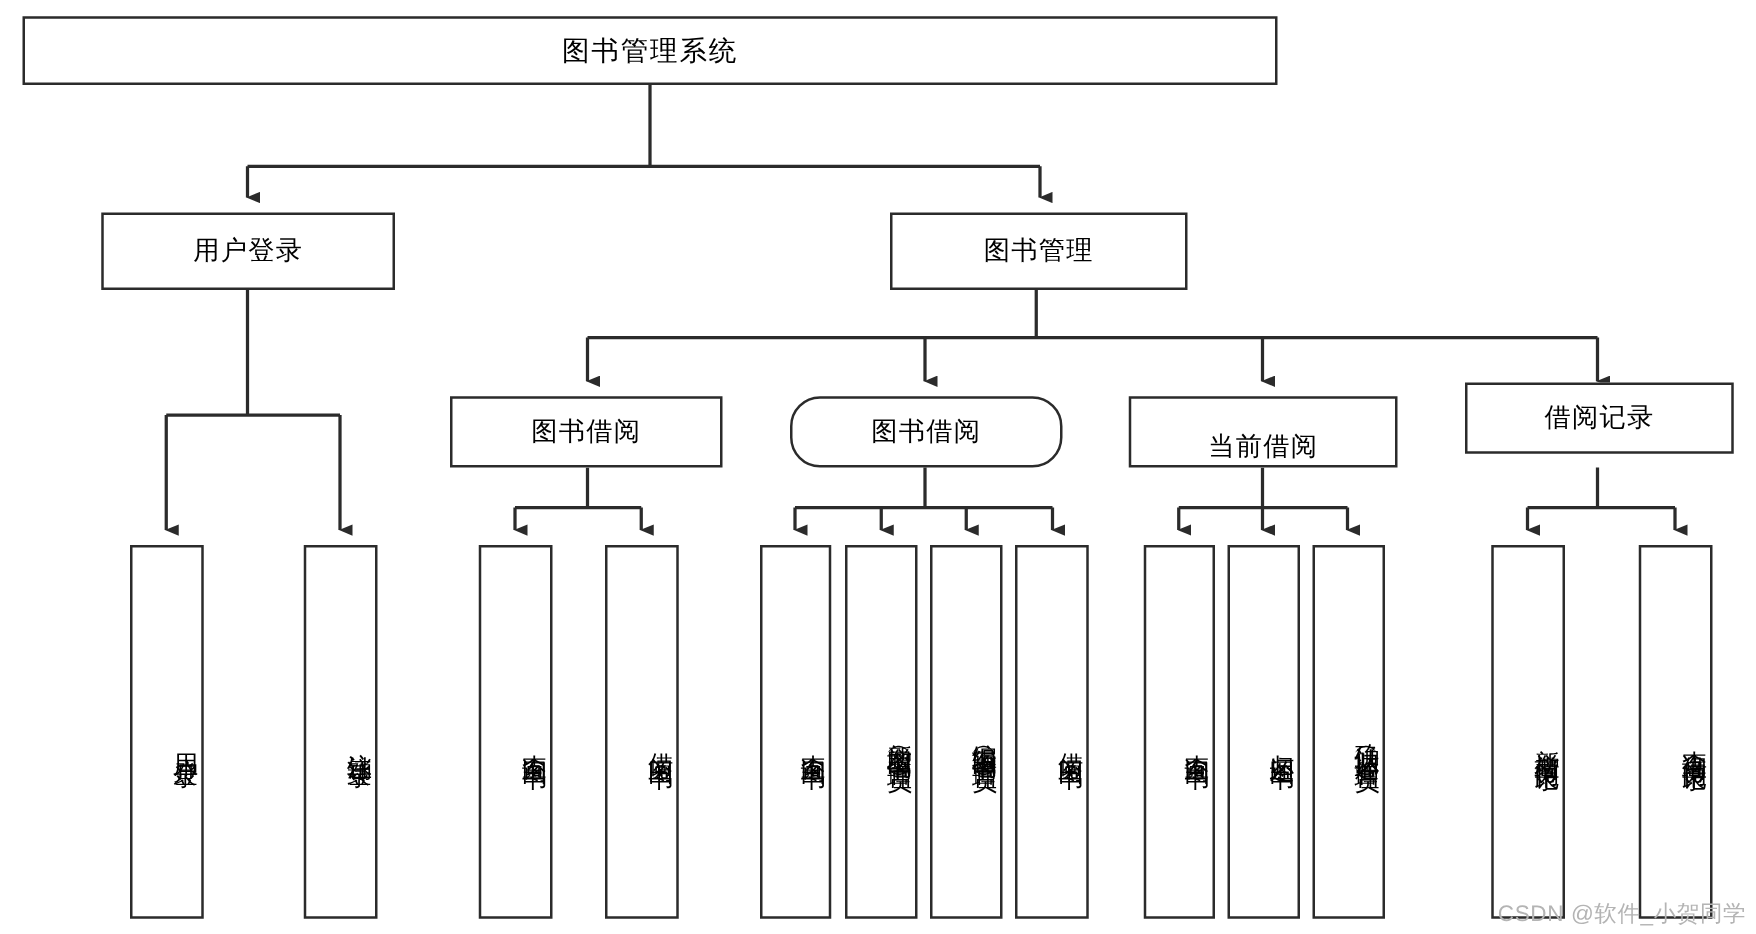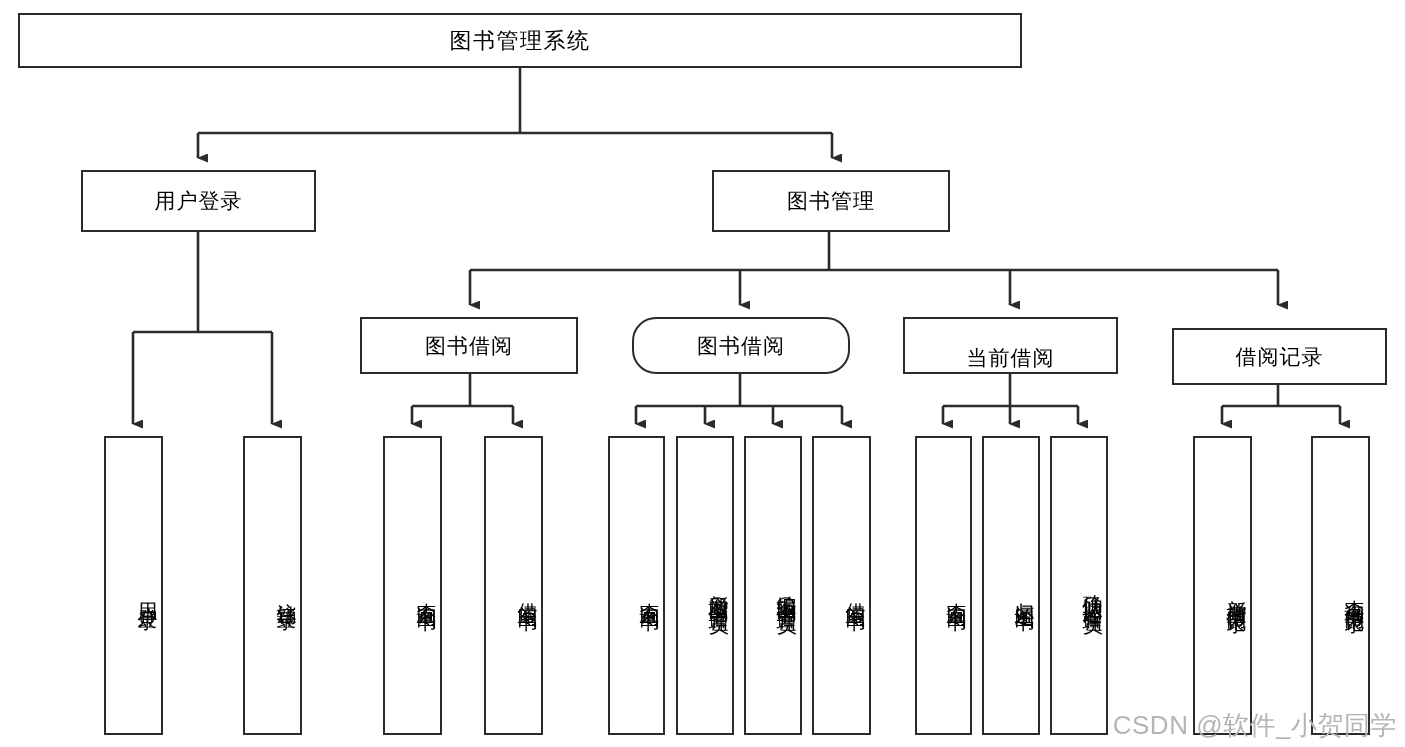--- a/index.html
+++ b/index.html
@@ -56,21 +56,21 @@
   .node.vert .vtxt{
     display:block;
     writing-mode:vertical-rl;
     text-orientation:upright;
     white-space:normal;
   }
   .watermark{
     position:absolute;
     right:8px;
     bottom:4px;
-    font-size:26px;
+    font-size:18px;
     color:#b4b4b4;
     letter-spacing:0.5px;
     white-space:nowrap;
     user-select:none;
   }
 </style>
 </head>
 <body>
 
 <div id="canvas">
@@ -143,21 +143,21 @@
   </div>
 
   <div class="node horiz" style="left:632px; top:317px; width:218px; height:57px;border-radius:24px;">
     <span>图书借阅</span>
   </div>
 
   <div class="node horiz" style="left:903px; top:317px; width:215px; height:57px;align-items:flex-end;">
     <span>当前借阅</span>
   </div>
 
-  <div class="node horiz" style="left:1172px; top:328px; width:215px; height:57px;">
+  <div class="node horiz" style="left:1172px; top:306px; width:215px; height:57px;">
     <span>借阅记录</span>
   </div>
 
   <div class="node vert" style="left:104px; top:436px; width:59px; height:299px;">
     <span class="vtxt">用户登录</span>
   </div>
 
   <div class="node vert" style="left:243px; top:436px; width:59px; height:299px;">
     <span class="vtxt">注销登录</span>
   </div>

